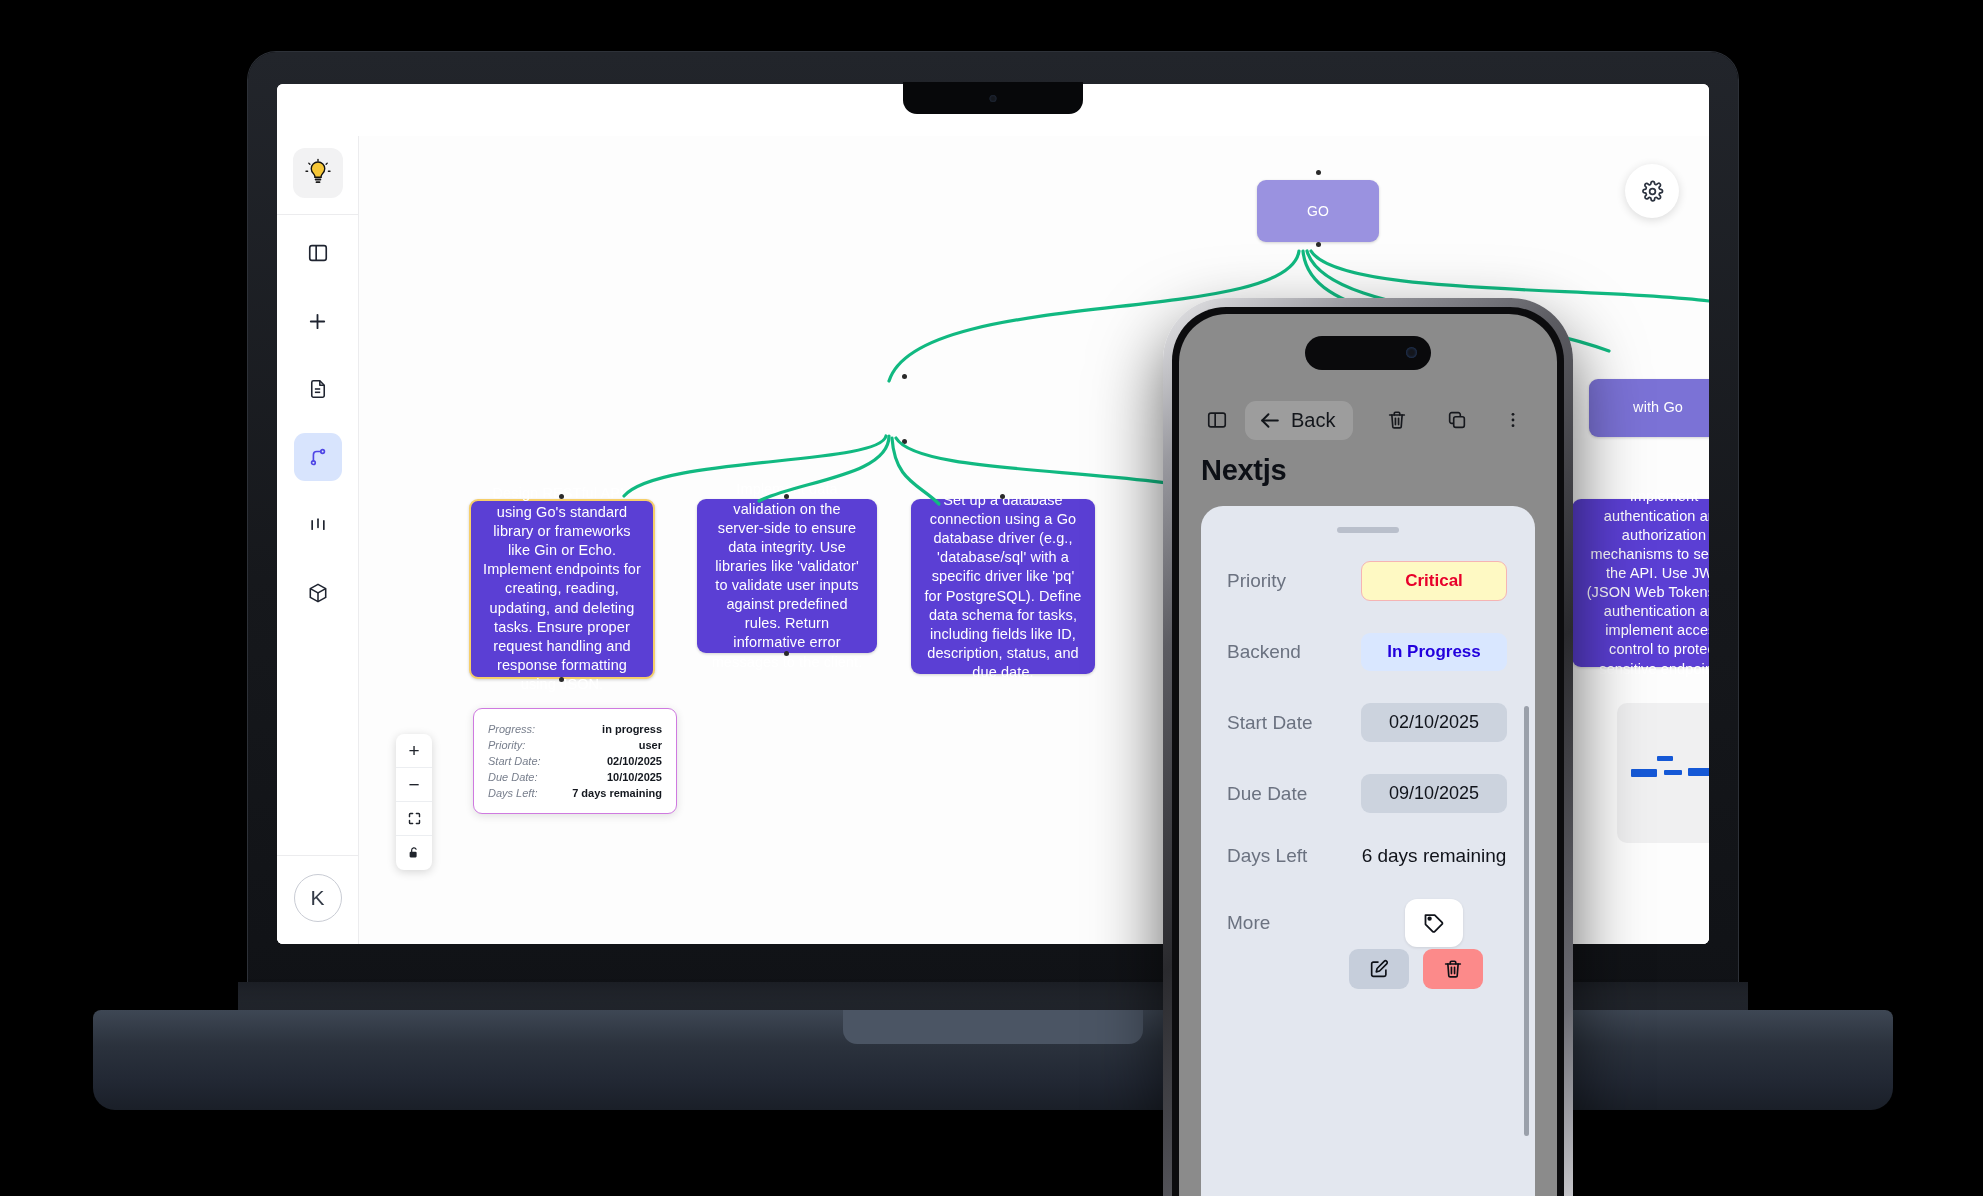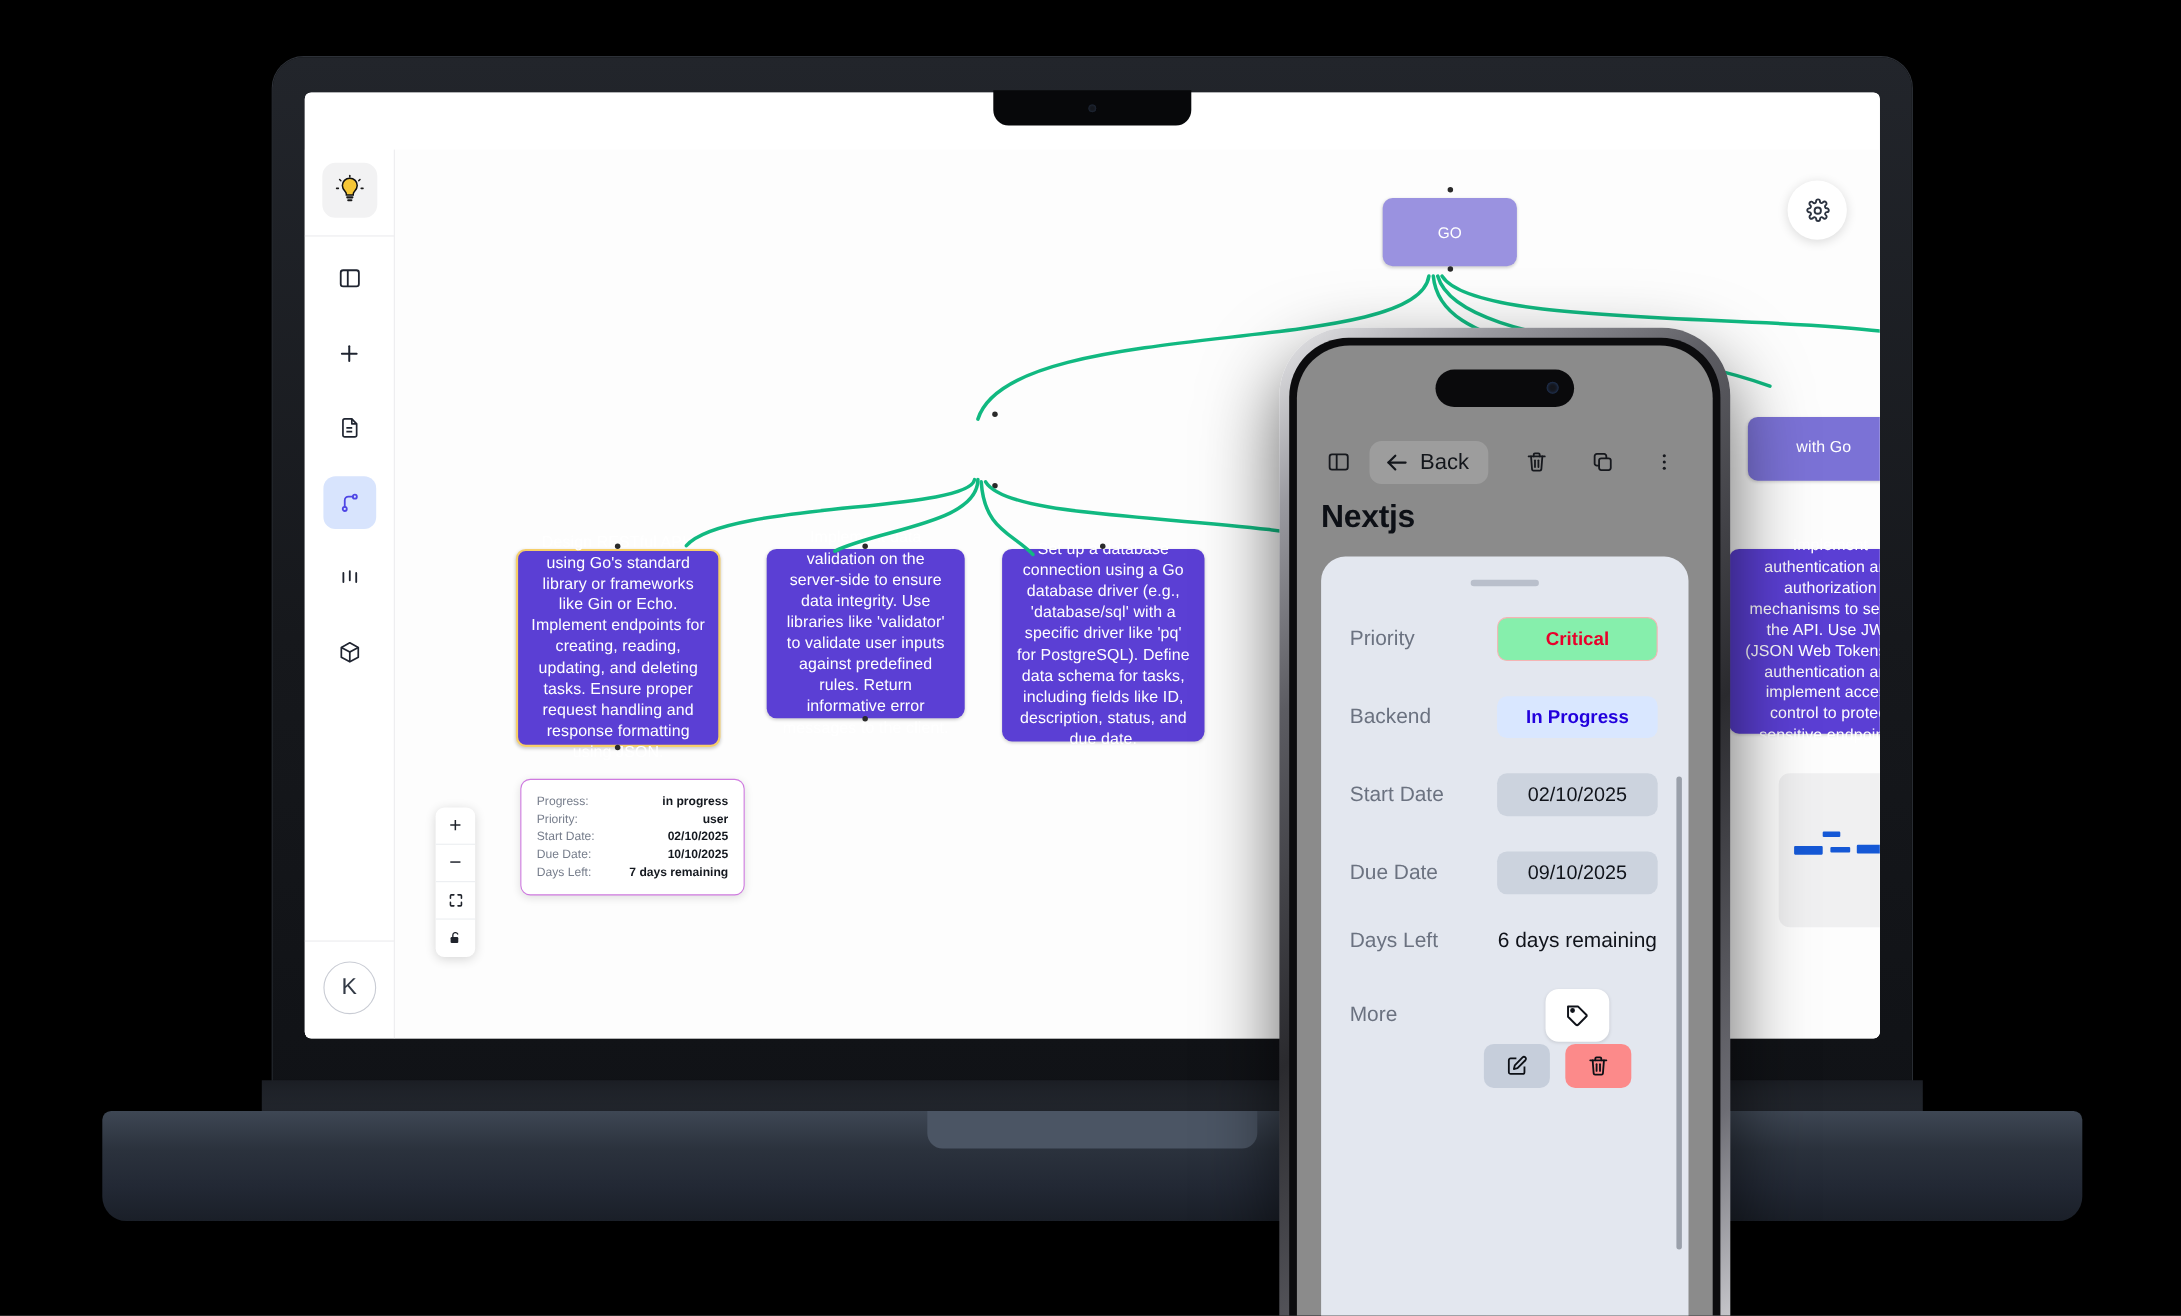--- a/index.html
+++ b/index.html
@@ -88,21 +88,21 @@
     position:absolute; right:30px; top:28px; width:54px;height:54px;border-radius:50%;
     background:#fff; box-shadow:0 2px 10px rgba(0,0,0,.14);
     display:flex;align-items:center;justify-content:center; color:#2c3340; z-index:12;
   }
 
   .info-card{
     position:absolute; background:#fff; border:1.6px solid #cf7ae0; border-radius:9px;
     padding:10px 14px; width:204px; box-shadow:0 2px 8px rgba(0,0,0,.12); z-index:9;
   }
   .info-row{ display:flex; justify-content:space-between; font-size:11px; margin:4px 0; }
-  .info-row .k{ color:#777e8c; }
+  .info-row .k{ color:#777e8c;font-style:italic; }
   .info-row .v{ color:#14181f; font-weight:700; }
 
   .zoombar{
     position:absolute; left:37px; bottom:74px; width:36px;
     background:#fff; border-radius:8px; box-shadow:0 2px 10px rgba(0,0,0,.16);
     overflow:hidden; z-index:11;
   }
   .zoombar div{
     height:34px; display:flex;align-items:center;justify-content:center;
     border-bottom:1px solid #eceef1; color:#20242c; font-size:19px;
@@ -154,21 +154,21 @@
   .sheet{
     position:absolute; left:22px; right:22px; top:192px; bottom:38px;
     background:#e3e7ef; border-radius:22px 22px 12px 12px; padding:21px 0 0;
     overflow:hidden;
   }
   .grabber{ width:62px;height:6px;border-radius:3px;background:#b9bfcb;margin:0 auto 28px; }
   .f-row{ display:flex; align-items:center; padding:0 26px; margin-bottom:32px; }
   .f-label{ width:132px; font-size:19px; color:#6b7280; }
   .f-val{ flex:1; display:flex; justify-content:center; }
   .chip{ border-radius:9px; padding:9px 0; width:146px; text-align:center; font-size:17px; font-weight:700; }
-  .chip.crit{ background:#86efac; color:#e8002b; border:1px solid #f5b4b4; }
+  .chip.crit{ background:#fef9c3; color:#e8002b; border:1px solid #f5b4b4; }
   .chip.prog{ background:#d9e7ff; color:#2200dd; }
   .chip.date{ background:#ccd3de; color:#10131a; font-weight:400; font-size:18px; }
   .f-plain{ font-size:19px; color:#10131a; font-weight:400; }
   .tag-btn{
     width:58px;height:48px;border-radius:12px;background:#fff;
     display:flex;align-items:center;justify-content:center;color:#10131a;
     box-shadow:0 1px 3px rgba(0,0,0,.10);
   }
   .act-row{ display:flex; gap:14px; justify-content:center; padding-left:96px; margin-top:-14px; }
   .act{ width:60px;height:40px;border-radius:9px;display:flex;align-items:center;justify-content:center;color:#0d1016;}

